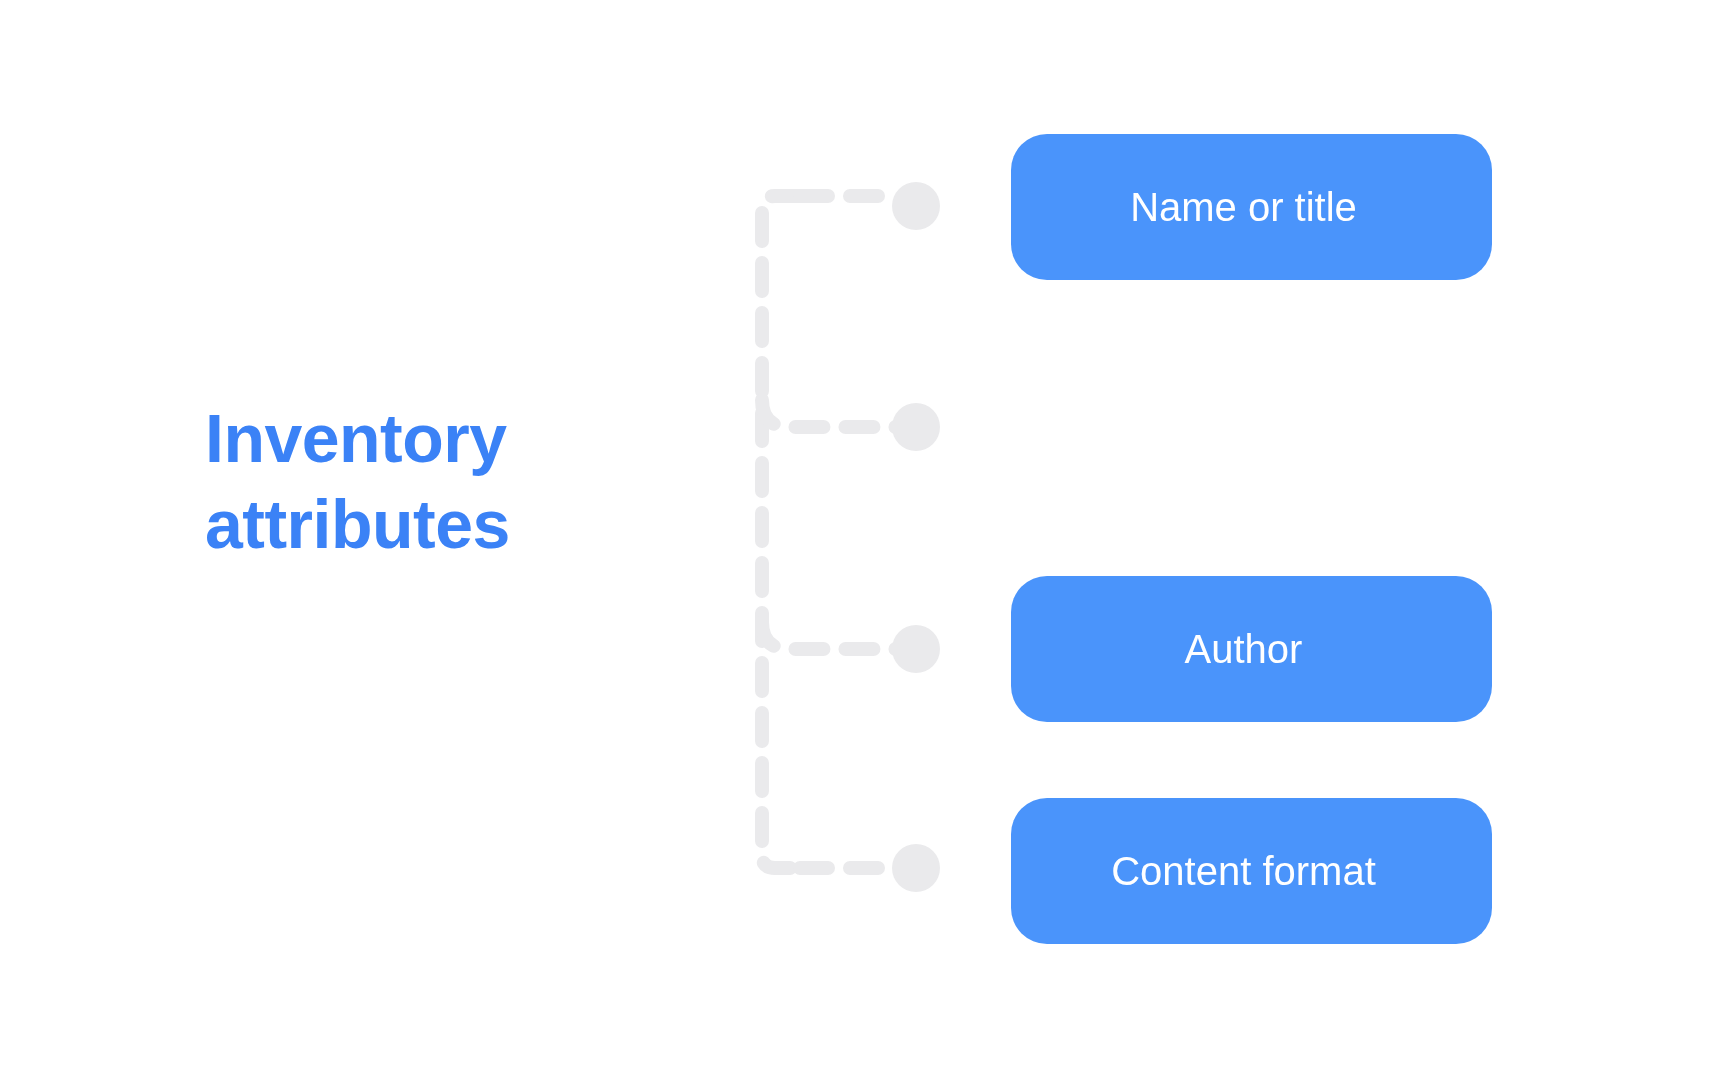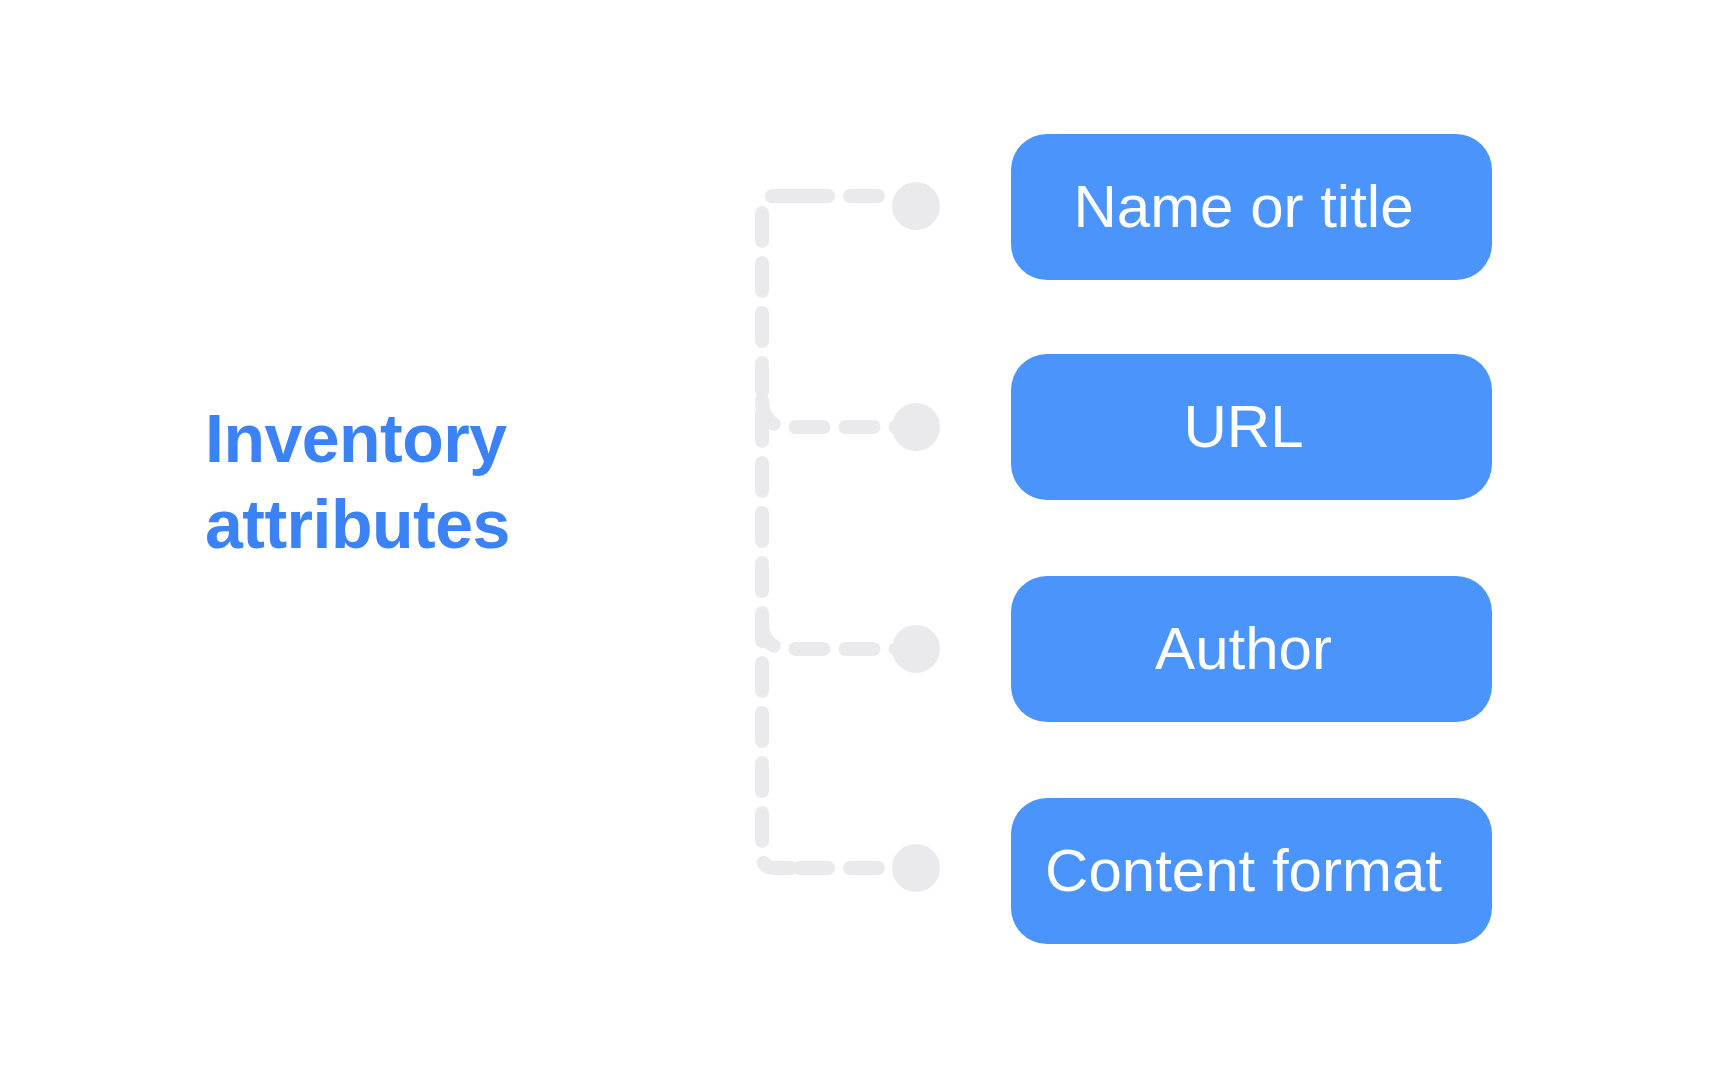--- a/index.html
+++ b/index.html
@@ -62,21 +62,21 @@
     border-radius: 36px;
     background: #4A94FB;
     display: flex;
     align-items: center;
     justify-content: center;
     box-sizing: border-box;
     padding-right: 16px;
   }
   .pill-label {
     color: #ffffff;
-    font-size: 60px;
+    font-size: 40px;
     line-height: 1;
     font-weight: 400;
     letter-spacing: 0px;
     white-space: nowrap;
   }
 
   .pill-0 { top: 134px; }
   .pill-1 { top: 354px; }
   .pill-2 { top: 576px; }
   .pill-3 { top: 798px; }
@@ -104,23 +104,20 @@
     <circle class="node-dot" cx="916" cy="206" r="24"></circle>
     <circle class="node-dot" cx="916" cy="427" r="24"></circle>
     <circle class="node-dot" cx="916" cy="649" r="24"></circle>
     <circle class="node-dot" cx="916" cy="868" r="24"></circle>
   </svg>
 
   <div class="pill pill-0">
     <span class="pill-label">Name or title</span>
   </div>
 
-  <div class="pill pill-1">
-    <span class="pill-label">URL</span>
-  </div>
 
   <div class="pill pill-2">
     <span class="pill-label">Author</span>
   </div>
 
   <div class="pill pill-3">
     <span class="pill-label">Content format</span>
   </div>
 
 </div>

